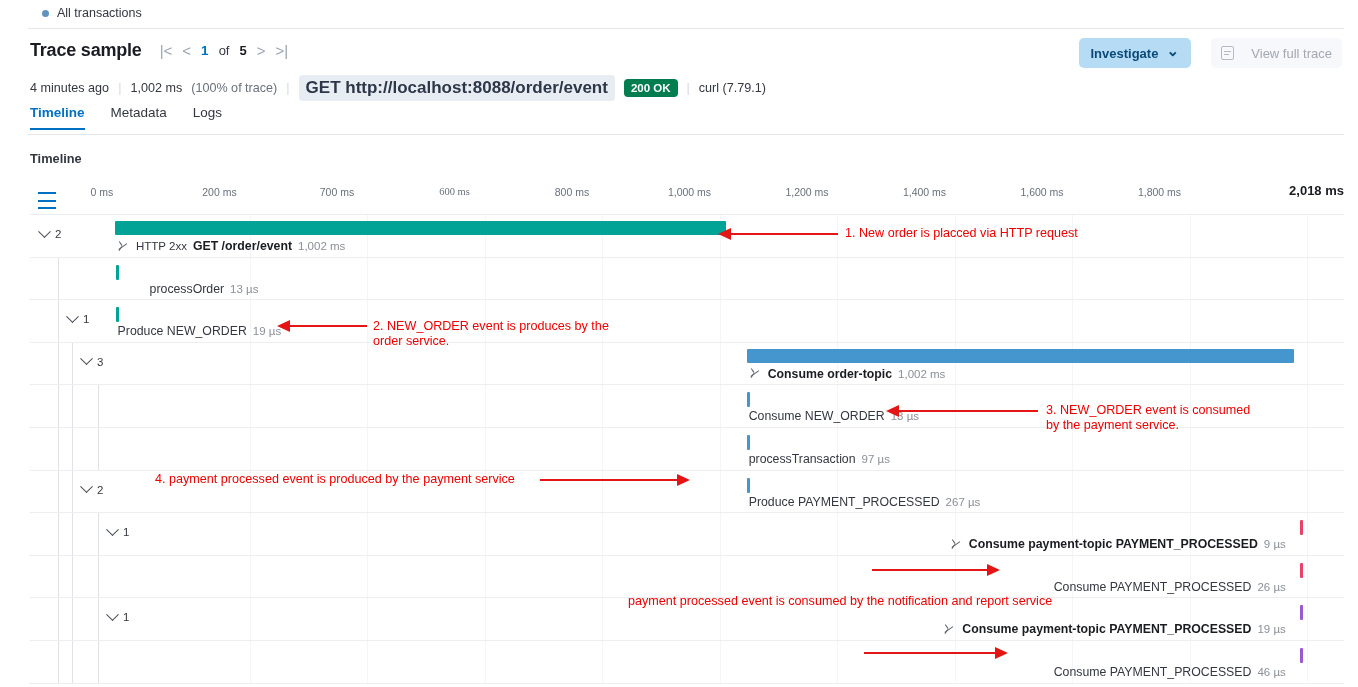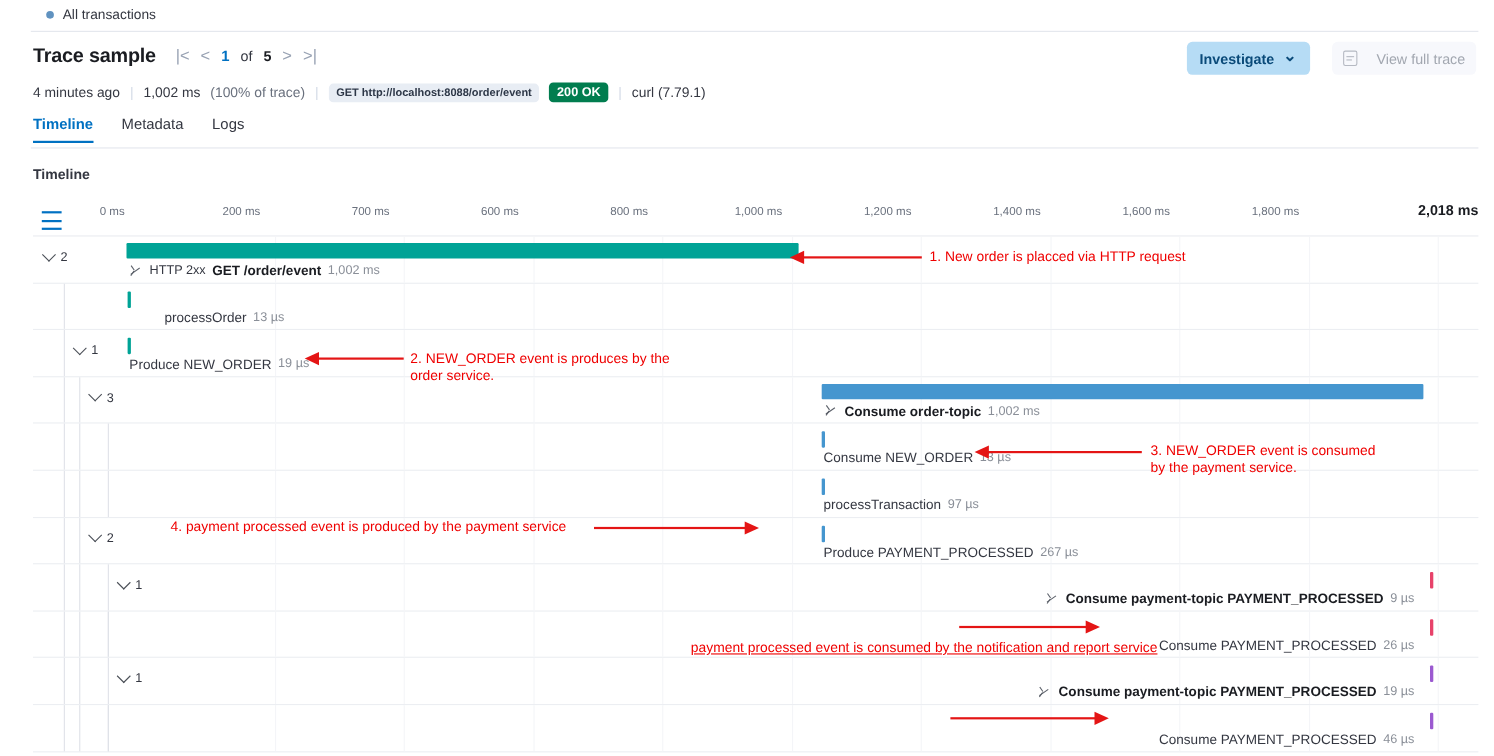--- a/index.html
+++ b/index.html
@@ -90,21 +90,21 @@
   .meta-row {
     position: absolute; left: 30px; top: 75px;
     display: flex; align-items: center; gap: 9px;
     font-size: 12.6px; color: #343741;
   }
   .meta-sep { color: #d3dae6; }
   .meta-dim { color: #69707d; }
   .pill-url {
     background: #e8edf4; color: #2d3747;
     border-radius: 4px; padding: 3px 7px;
-    font-size: 10px; font-weight: bold;
+    font-size: 17px; font-weight: bold;
     font-family: "Liberation Sans", sans-serif;
   }
   .pill-status {
     background: #017d4f; color: #fff;
     border-radius: 4px; padding: 3px 7px;
     font-size: 11.5px; font-weight: bold;
   }
 
   
   .tabs {
@@ -277,21 +277,21 @@
 
   <div class="collapse-icon">
     <span class="l1"></span>
       <span class="l2"></span>
       <span class="l3"></span>
   </div>
   <div class="axis" id="axis">
       <div class="axis-tick" style="left: 102px;">0 ms</div>
       <div class="axis-tick" style="left: 219.5px;">200 ms</div>
       <div class="axis-tick" style="left: 337px;">700 ms</div>
-      <div class="axis-tick" style="left: 454.5px;">600 ms</div>
+      <div class="axis-tick" style="left: 454.5px; font-family: Liberation Serif, serif;">600 ms</div>
       <div class="axis-tick" style="left: 572px;">800 ms</div>
       <div class="axis-tick" style="left: 689.5px;">1,000 ms</div>
       <div class="axis-tick" style="left: 807px;">1,200 ms</div>
       <div class="axis-tick" style="left: 924.5px;">1,400 ms</div>
       <div class="axis-tick" style="left: 1042px;">1,600 ms</div>
       <div class="axis-tick" style="left: 1159.5px;">1,800 ms</div>
       <div class="axis-tick last" style="left: 1344px; top: -3px;">2,018 ms</div>
     </div>
 
   <div class="rows" id="rows">
@@ -566,21 +566,21 @@
     <span class="head"></span>
       <span class="shaft" style="left:11px; width:141px;"></span>
   </div>
 
   <div class="anno" id="anno-a4" style="left:155px; top:472px;">4. payment processed event is produced by the payment service</div>
   <div class="arrow right" style="left:540px; top:474px; width:150px;">
     <span class="shaft" style="left:0; width:139px;"></span>
       <span class="head"></span>
   </div>
 
-  <div class="anno" id="anno-a5" style="left:628px; top:582px;text-decoration:underline;">payment processed event is consumed by the notification and report service</div>
+  <div class="anno" id="anno-a5" style="left:628px; top:594px;">payment processed event is consumed by the notification and report service</div>
   <div class="arrow right" style="left:872px; top:564px; width:128px;">
     <span class="shaft" style="left:0; width:117px;"></span>
       <span class="head"></span>
   </div>
 
   <div class="arrow right" style="left:864px; top:647px; width:144px;">
     <span class="shaft" style="left:0; width:133px;"></span>
       <span class="head"></span>
   </div>
 

